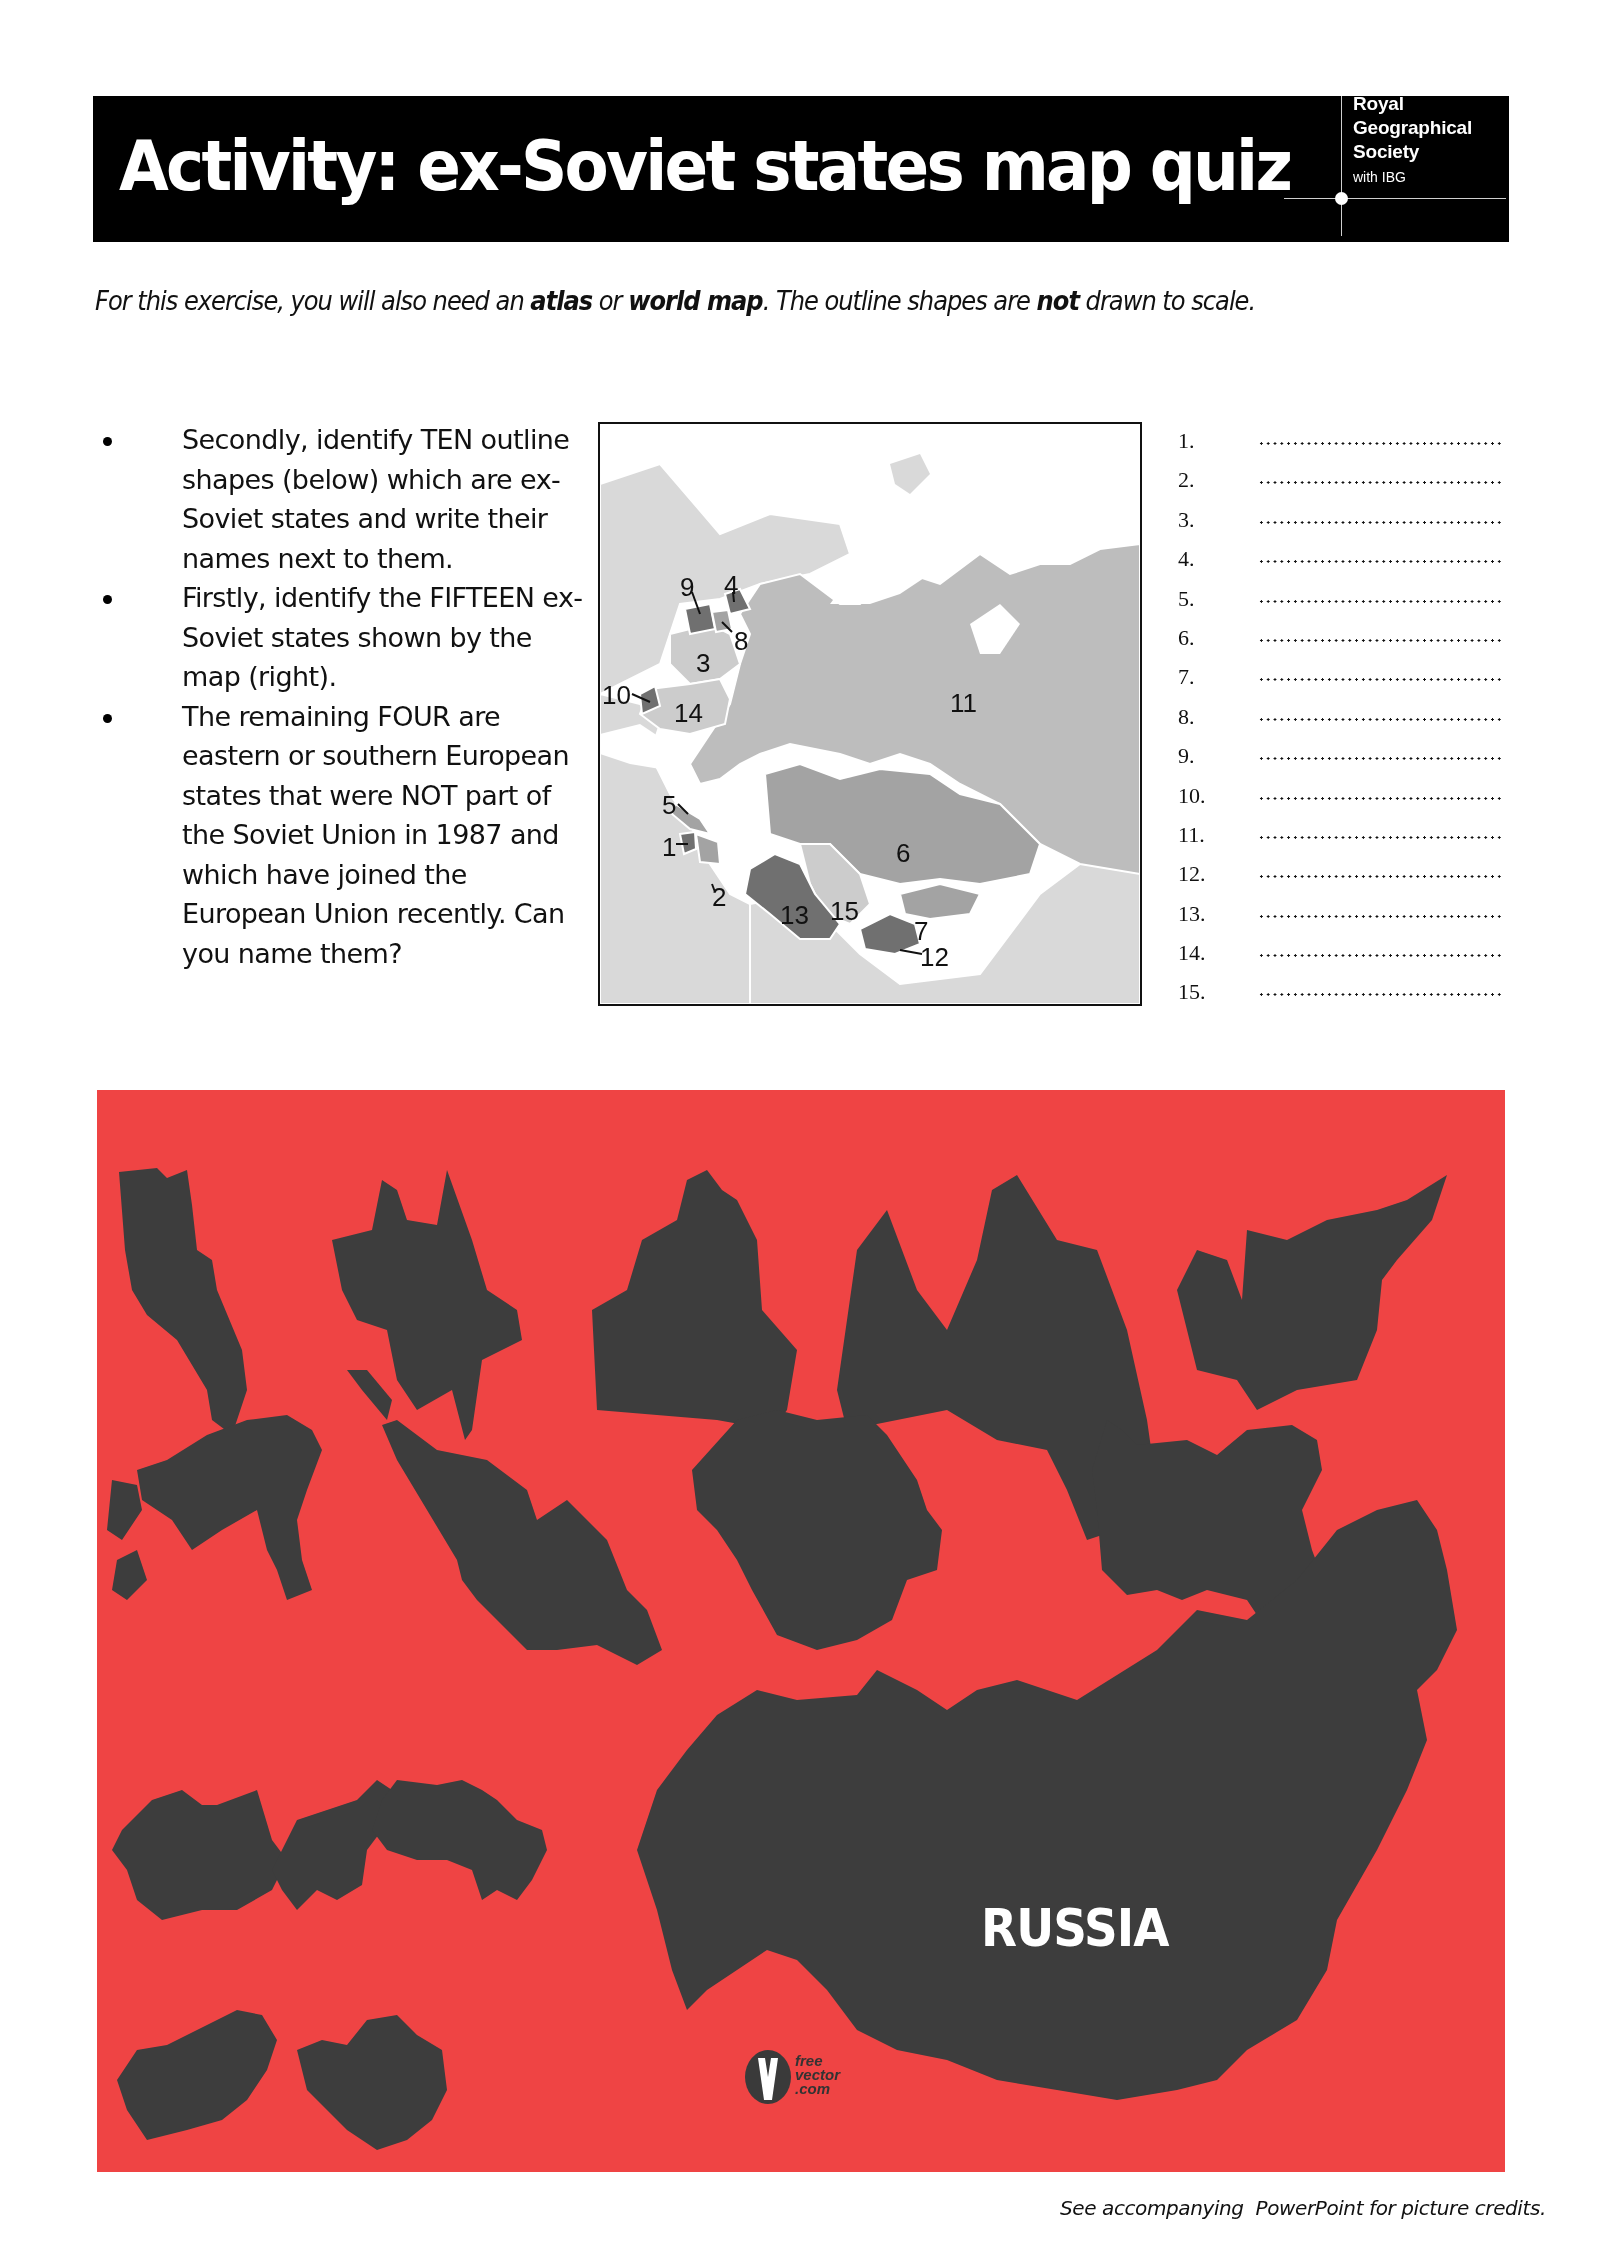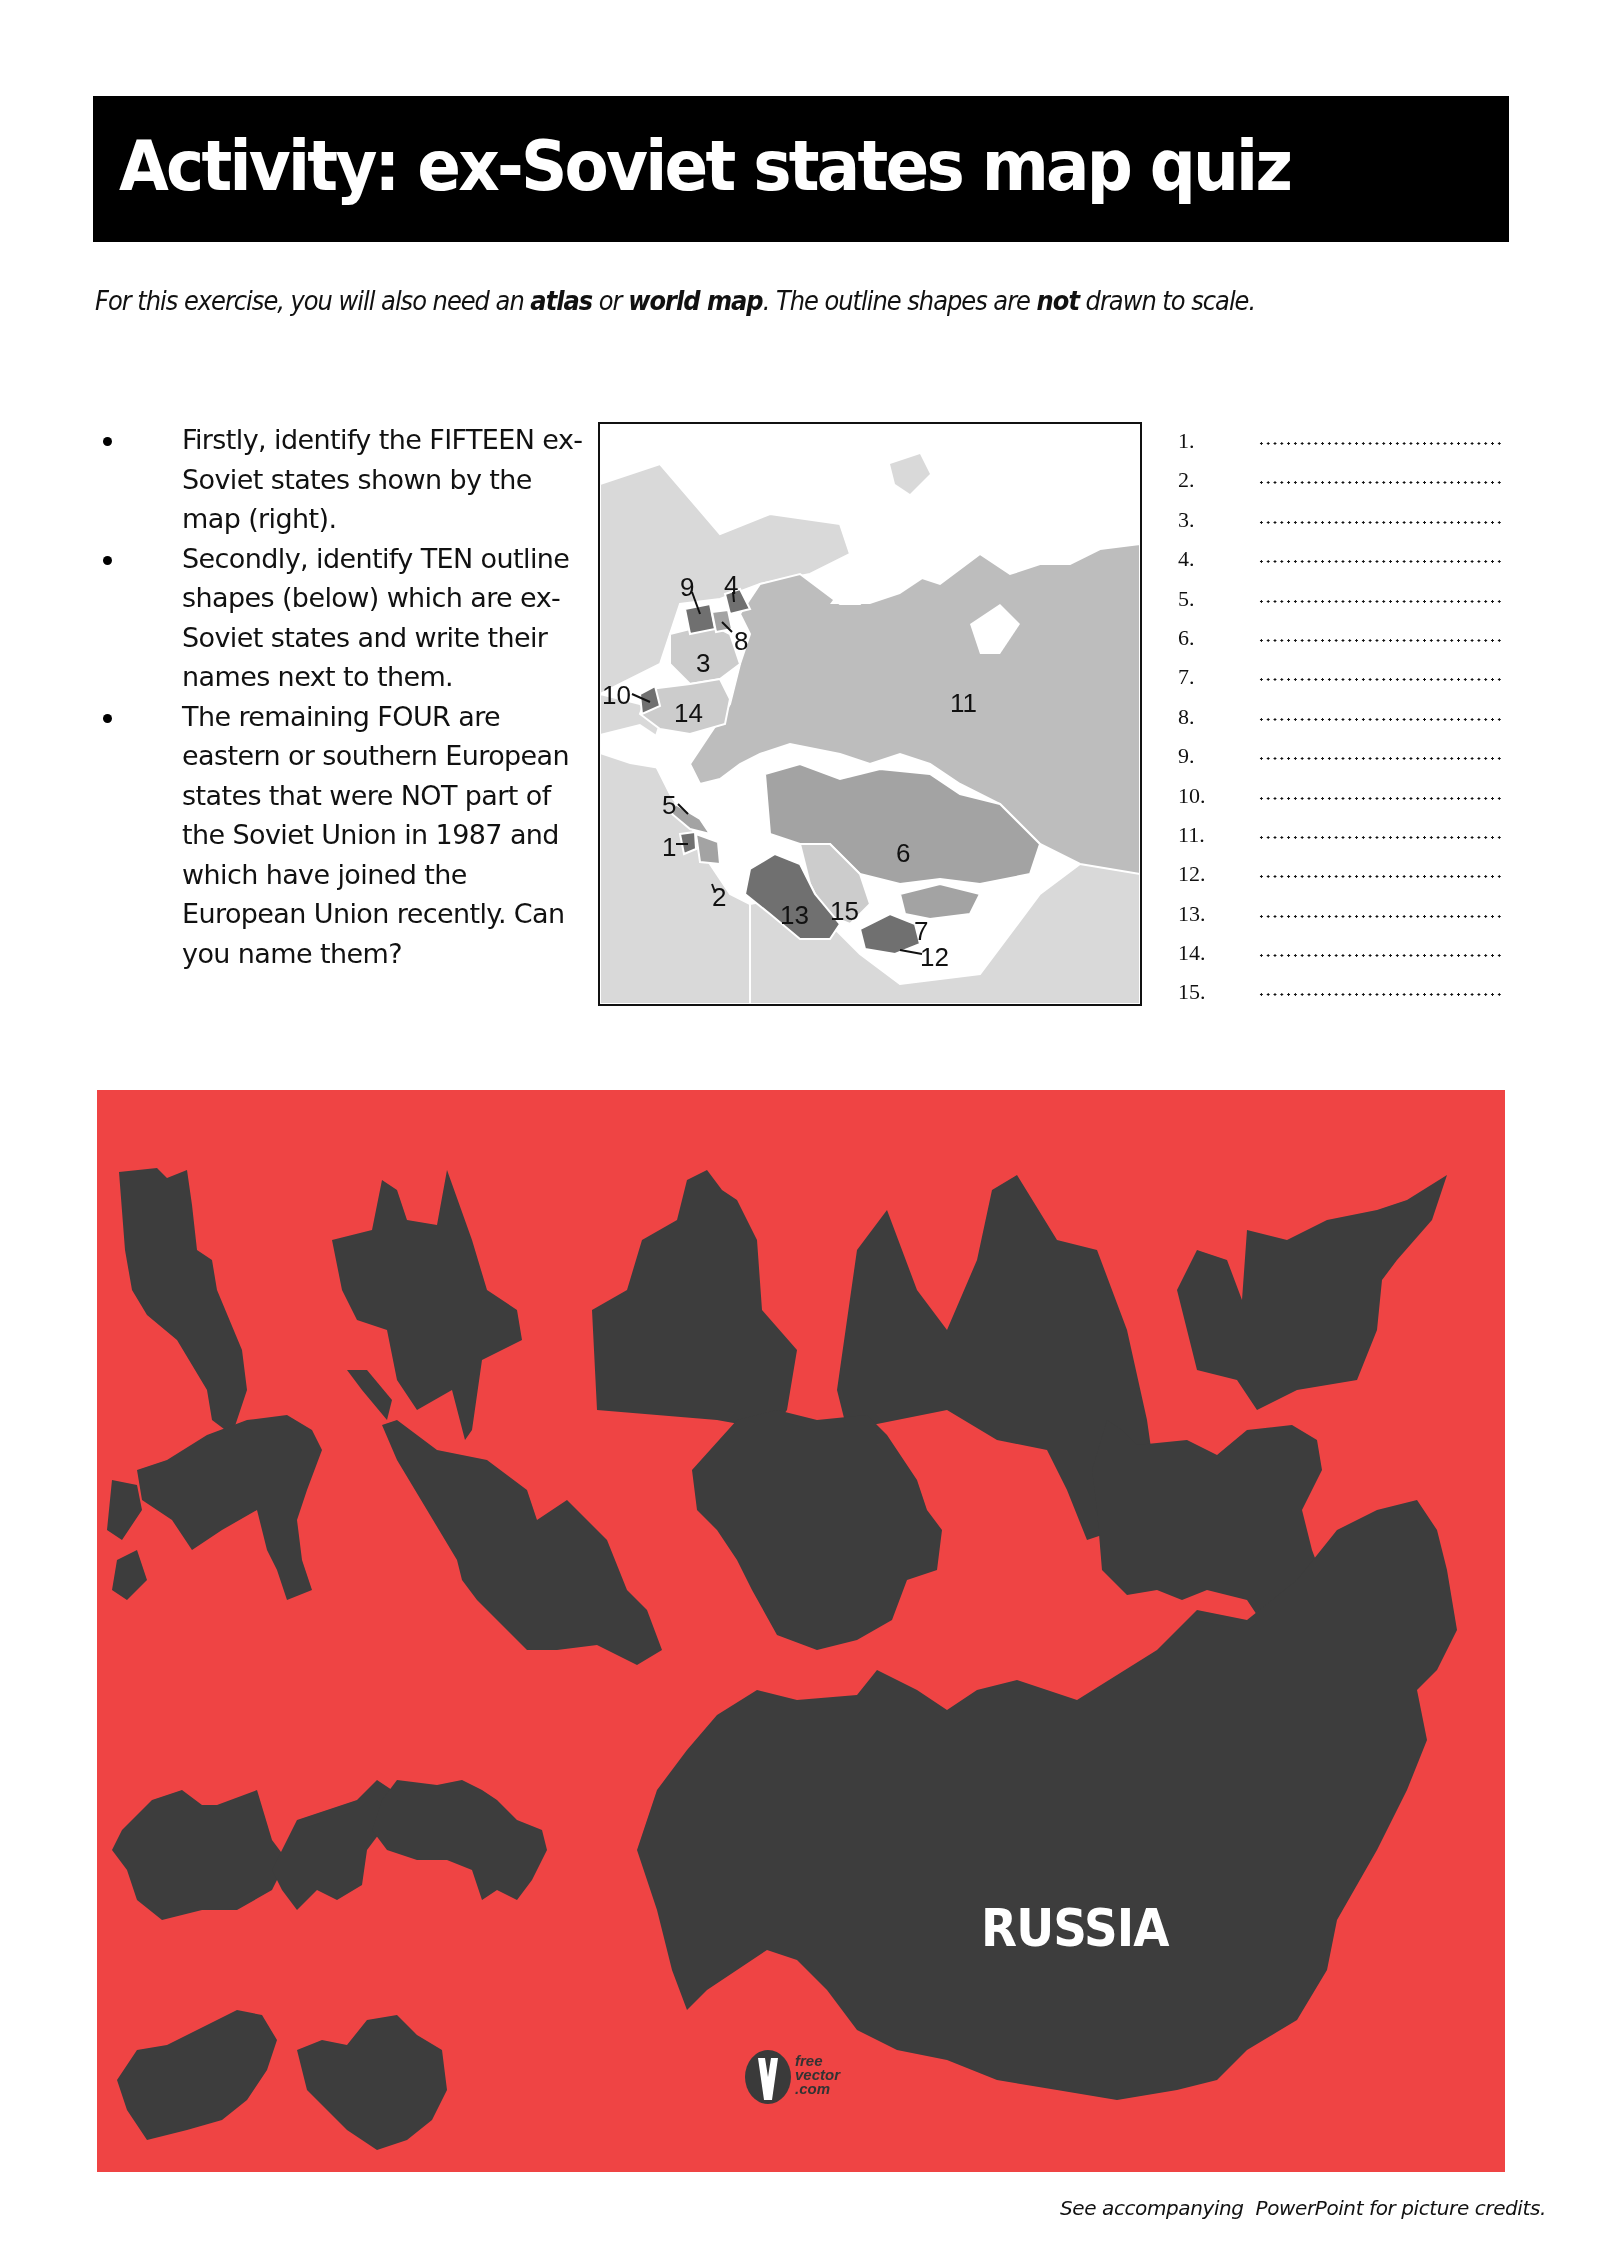--- a/index.html
+++ b/index.html
@@ -54,32 +54,43 @@
     .wm-text { position: absolute; left: 50px; top: 14px; font-size: 15px; line-height: 14px; font-weight: bold; color: #333; font-family: "Liberation Sans", sans-serif; font-style: italic; }
 
     
     .footer { position: absolute; left: 1060px; top: 2196px; font-size: 20px; font-style: italic; font-family: "DejaVu Sans", sans-serif; letter-spacing: -0.4px; white-space: pre; }
   </style>
 </head>
 <body>
 
 <div class="banner">
   <div class="banner-title">Activity: ex-Soviet states map quiz</div>
+  <div class="rgs-logo">
+    <div class="rgs-vline"></div>
+    <div class="rgs-hline"></div>
+    <div class="rgs-dot"></div>
+    <div class="rgs-text">
+      <div class="rgs-line">Royal</div>
+      <div class="rgs-line">Geographical</div>
+      <div class="rgs-line">Society</div>
+      <div class="rgs-small">with IBG</div>
+    </div>
+  </div>
 </div>
 
 <div class="intro"><span>For this exercise, you will also need an </span><b>atlas</b><span> or </span><b>world map</b><span>.  The outline shapes are </span><b>not</b><span> drawn to scale.</span></div>
 
 <div class="instructions">
   <div class="instr-item">
     <span class="instr-bullet"></span>
-    <span class="instr-text">Firstly, identify the FIFTEEN ex-Soviet states shown by the map (right).</span>
+    <span class="instr-text">Secondly, identify TEN outline shapes (below) which are ex-Soviet states and write their names next to them.</span>
   </div>
   <div class="instr-item">
     <span class="instr-bullet"></span>
-    <span class="instr-text">Secondly, identify TEN outline shapes (below) which are ex-Soviet states and write their names next to them.</span>
+    <span class="instr-text">Firstly, identify the FIFTEEN ex-Soviet states shown by the map (right).</span>
   </div>
   <div class="instr-item">
     <span class="instr-bullet"></span>
     <span class="instr-text">The remaining FOUR are eastern or southern European states that were NOT part of the Soviet Union in 1987 and which have joined the European Union recently. Can you name them?</span>
   </div>
 </div>
 
 <div class="map-frame">
   <svg width="540" height="580" viewBox="0 0 540 580">
 

